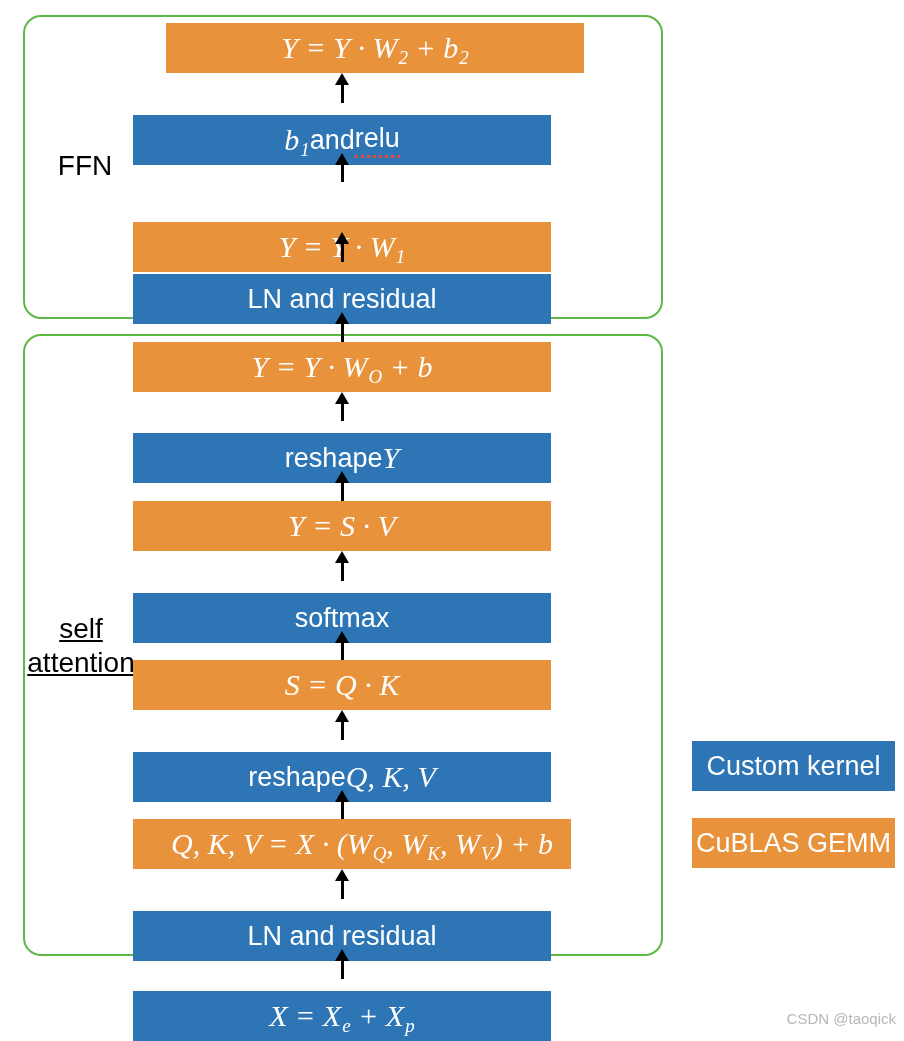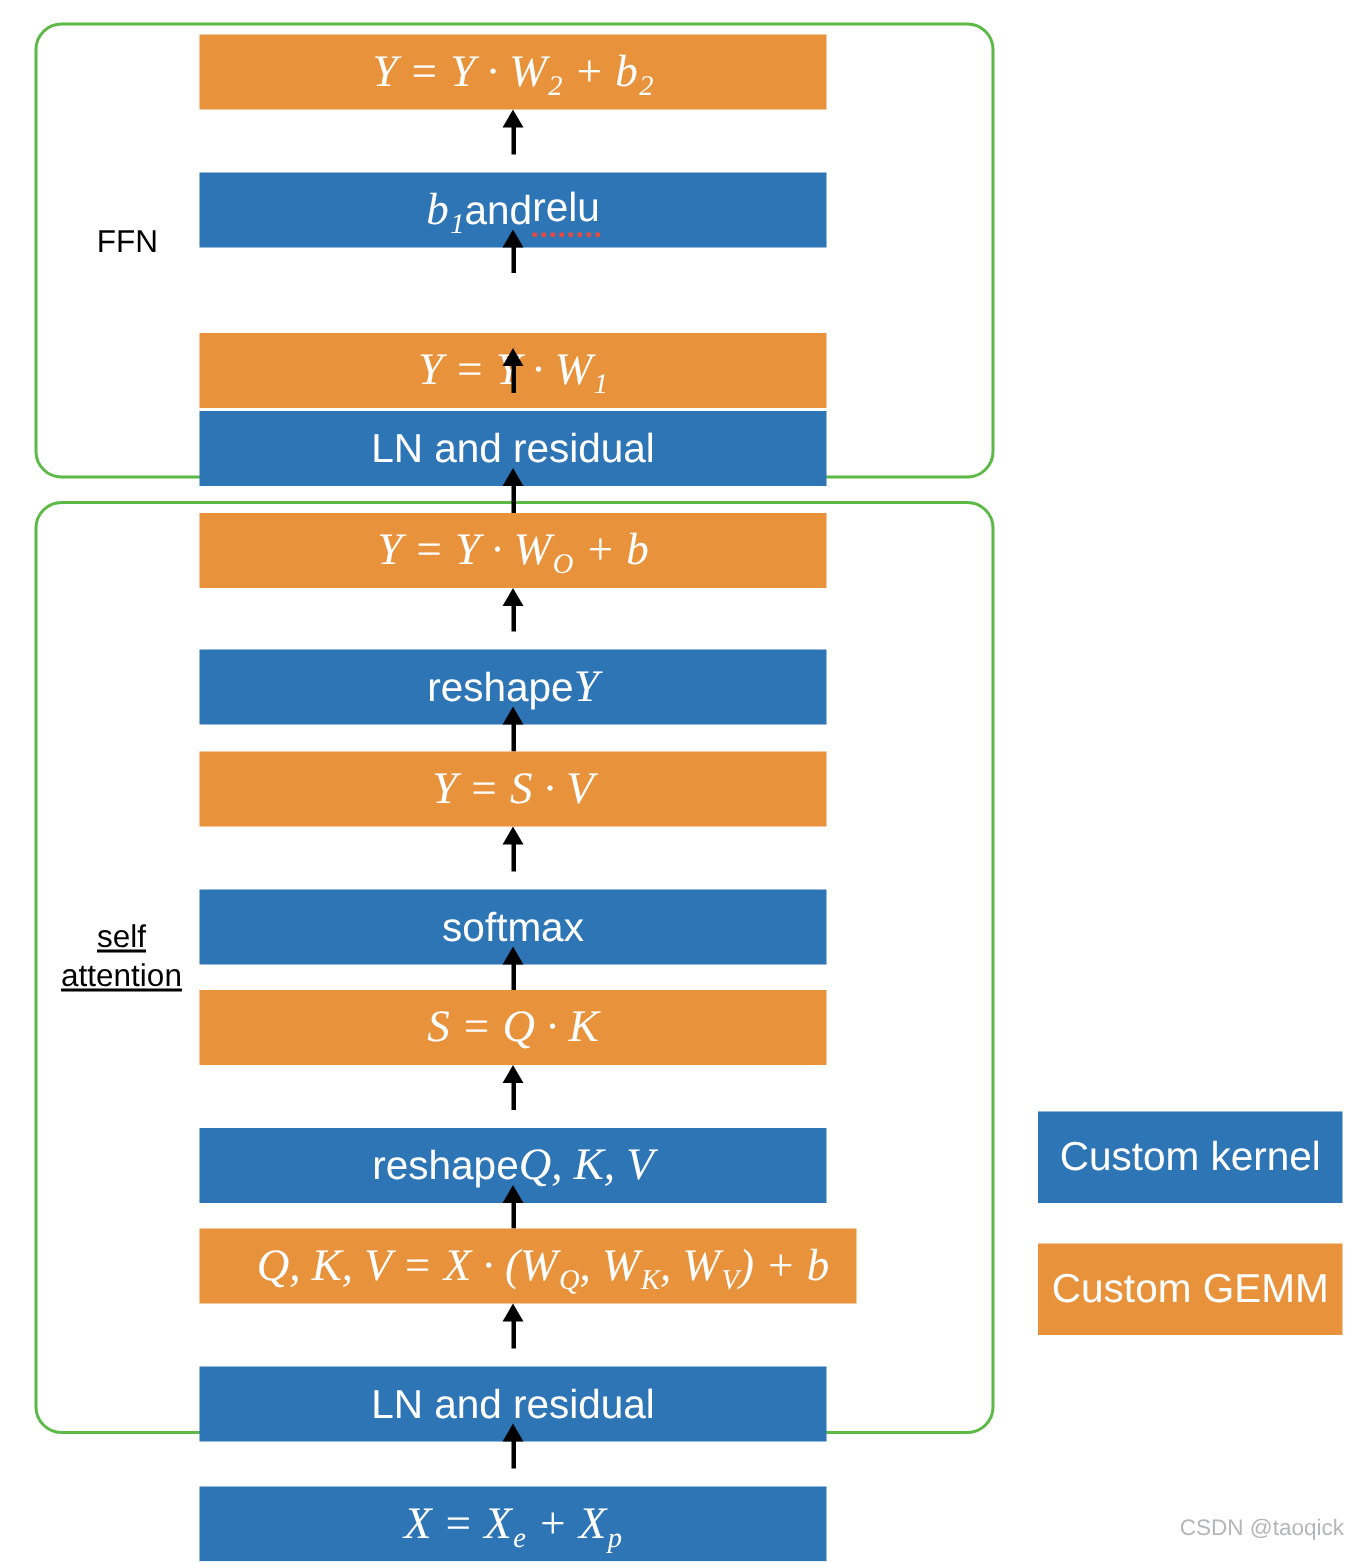--- a/index.html
+++ b/index.html
@@ -19,21 +19,21 @@
     box-sizing: border-box;
     border: 2.5px solid var(--group-border, #5CB946);
     border-radius: 18px;
   }
   #group-ffn  { left: 23px; top: 15px;  width: 640px; height: 304px; }
   #group-attn { left: 23px; top: 334px; width: 640px; height: 622px; }
 
   .group-label {
     position: absolute;
     color: #000000;
-    font-size: 21px;
+    font-size: 28px;
     line-height: 1.22;
     text-align: center;
   }
   #group-ffn  .group-label { left: 10px; top: 132px; width: 100px; }
   #group-attn .group-label { left: 0px;  top: 276px; width: 112px; text-decoration: underline; }
 
   
   .box {
     position: absolute;
     left: 133px;
@@ -85,21 +85,21 @@
   .legend {
     position: absolute;
     left: 692px;
     top: 741px;
     display: flex;
     flex-direction: column;
     gap: 27px;
   }
   .legend-item {
     width: 203px;
-    height: 61px;
+    height: 50px;
     display: flex;
     align-items: center;
     justify-content: center;
     color: #ffffff;
     font-size: 27px;
     white-space: nowrap;
   }
   .legend-item.kernel { background: var(--kernel, #2E75B6); }
   .legend-item.gemm   { background: var(--gemm, #E8933C); }
 
@@ -118,21 +118,21 @@
 
   <div class="group" id="group-ffn">
     <div class="group-label">FFN</div>
   </div>
 
   <div class="group" id="group-attn">
     <div class="group-label">self attention</div>
   </div>
 
   <div id="nodes">
-      <div class="box gemm" style="top: 23px;">
+      <div class="box gemm" style="top: 23px; margin-left: 33px;">
         <span class="math">Y = Y · W<sub>2</sub> + b<sub>2</sub></span>
       </div>
       <div class="arrow" style="top: 73px; height: 30px;"></div>
       <div class="box kernel" style="top: 103px;"><span class="math">b<sub>1</sub></span> and <span class="wavy">relu</span></div>
       <div class="arrow" style="top: 153px; height: 29px;"></div>
       <div class="box gemm" style="top: 182px; margin-top: 40px;">
         <span class="math">Y = Y · W<sub>1</sub></span>
       </div>
       <div class="arrow" style="top: 232px; height: 30px;"></div>
       <div class="box kernel" style="top: 262px;">LN and residual</div>
@@ -161,18 +161,18 @@
       <div class="arrow" style="top: 869px; height: 30px;"></div>
       <div class="box kernel" style="top: 899px;">LN and residual</div>
       <div class="arrow" style="top: 949px; height: 30px;"></div>
       <div class="box kernel" style="top: 979px;">
         <span class="math">X = X<sub>e</sub> + X<sub>p</sub></span>
       </div>
     </div>
 
   <div class="legend">
     <div class="legend-item kernel">Custom kernel</div>
-    <div class="legend-item gemm">Custom GEMM</div>
+    <div class="legend-item gemm">CuBLAS GEMM</div>
   </div>
 
   <div class="watermark">CSDN @taoqick</div>
 
 </div>
 
 </body></html>

